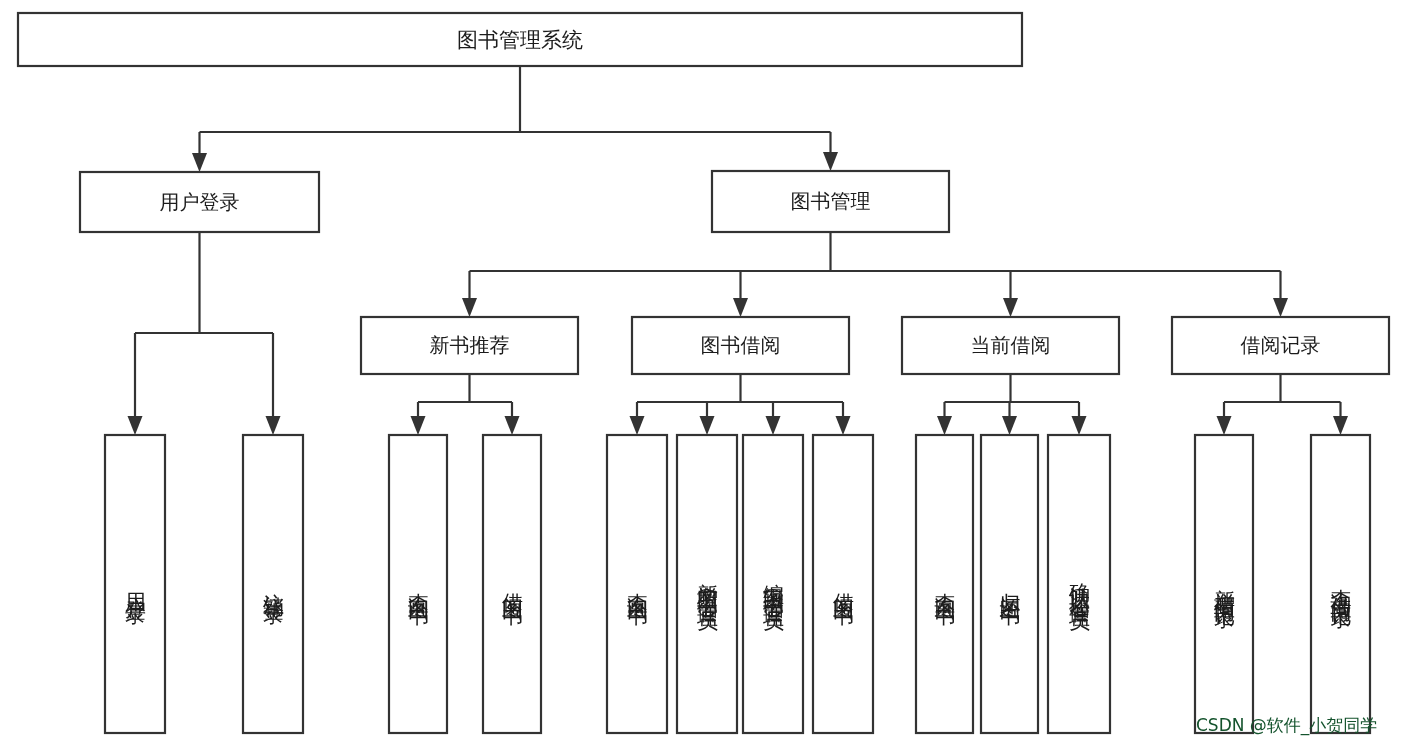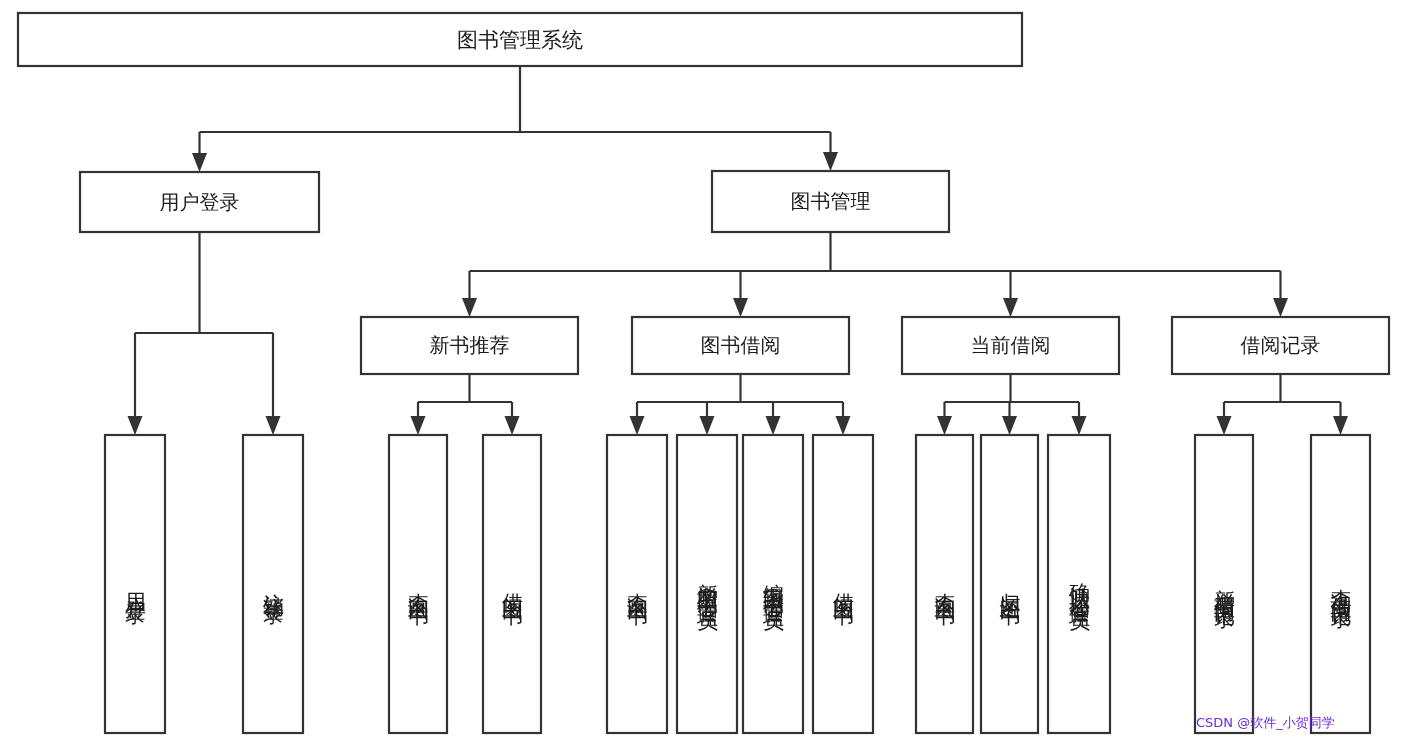--- a/index.html
+++ b/index.html
@@ -66,22 +66,22 @@
     display: flex;
     align-items: center;
     justify-content: center;
     pointer-events: none;
   }
   .watermark {
     position: absolute;
     left: 1196px;
     top: 714px;
     font-family: "DejaVu Sans", "Liberation Sans", sans-serif;
-    font-size: 13px;
-    color: #6d28d9;
+    font-size: 17px;
+    color: #14532d;
     white-space: nowrap;
     text-align: right;
   }
 </style>
 </head>
 <body>
 
 <div id="diagram-root">
 
   <svg class="diagram-canvas" viewBox="0 0 1405 747">

